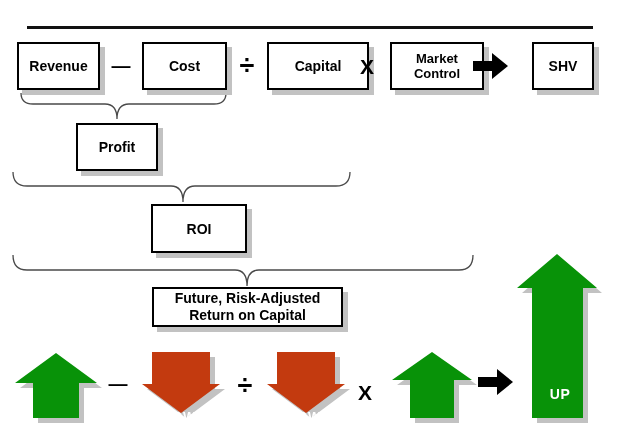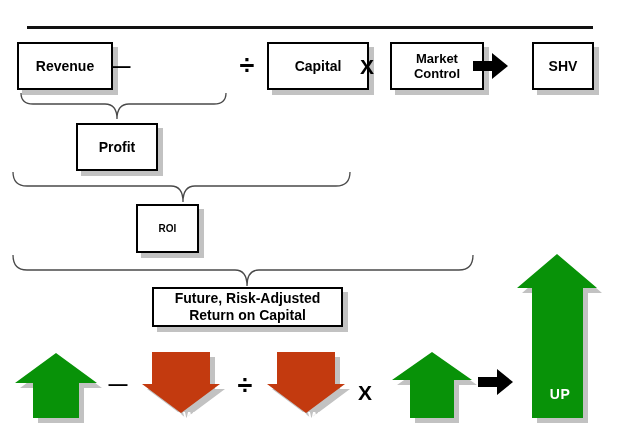--- a/index.html
+++ b/index.html
@@ -40,24 +40,27 @@
 <div class="canvas">
 
   <div class="title-rule"></div>
 
   <svg class="braces" width="624" height="444" viewBox="0 0 624 444">
     <path d="M21,93 Q21,104 33,104 L105,104 Q117,104 117,119 Q117,104 129,104 L214,104 Q226,104 226,93" fill="none" style="stroke:var(--brace-gray,#4A4A4A)" stroke-width="1.3"></path>
     <path d="M13,172 Q13,186 27,186 L171,186 Q183,186 183,202 Q183,186 195,186 L336,186 Q350,186 350,172" fill="none" style="stroke:var(--brace-gray,#4A4A4A)" stroke-width="1.3"></path>
     <path d="M13,255 Q13,270 27,270 L235,270 Q247,270 247,286 Q247,270 259,270 L459,270 Q473,270 473,255" fill="none" style="stroke:var(--brace-gray,#4A4A4A)" stroke-width="1.3"></path>
   </svg>
 
-  <div class="box row-box" style="left:17px;width:96px">
+  <div class="box row-box" style="left:17px;width:83px">
     <span>Revenue</span>
   </div>
   <div class="op" style="left:106px;top:56px;width:30px;font-size:19px">—</div>
+  <div class="box row-box" style="left:142px;width:85px">
+    <span>Cost</span>
+  </div>
   <div class="op" style="left:233px;top:52px;width:28px;font-size:27px">÷</div>
   <div class="box row-box" style="left:267px;width:102px">
     <span>Capital</span>
   </div>
   <div class="op" style="left:355px;top:56px;width:24px;font-size:21px">X</div>
   <div class="box row-box" style="left:390px;width:94px;font-size:13px;line-height:15px">
     <span>Market</span>
     <span>Control</span>
   </div>
   <div class="shape" style="left:473px;top:52px">
@@ -65,21 +68,21 @@
       <polygon points="0,9 19,9 19,1 35,14 19,27 19,19 0,19" fill="#000000"></polygon>
     </svg>
   </div>
   <div class="box row-box" style="left:532px;width:62px">
     <span>SHV</span>
   </div>
 
   <div class="box" style="left:76px;top:123px;width:82px;height:48px;font-size:14px">
     <span>Profit</span>
   </div>
-  <div class="box" style="left:136px;top:204px;width:63px;height:49px;font-size:10px">
+  <div class="box" style="left:151px;top:204px;width:96px;height:49px;font-size:14px">
     <span>ROI</span>
   </div>
   <div class="box" style="left:152px;top:287px;width:191px;height:40px;font-size:14px;line-height:17px">
     <span>Future, Risk-Adjusted</span>
     <span>Return on Capital</span>
   </div>
 
   <div class="shape" style="left:15px;top:353px">
     <svg width="88" height="71" viewBox="0 0 88 71">
       <polygon points="41,0 82,30 64,30 64,65 18,65 18,30 0,30" transform="translate(5,5)" style="fill:var(--shadow-gray,#C2C2C2)"></polygon>

